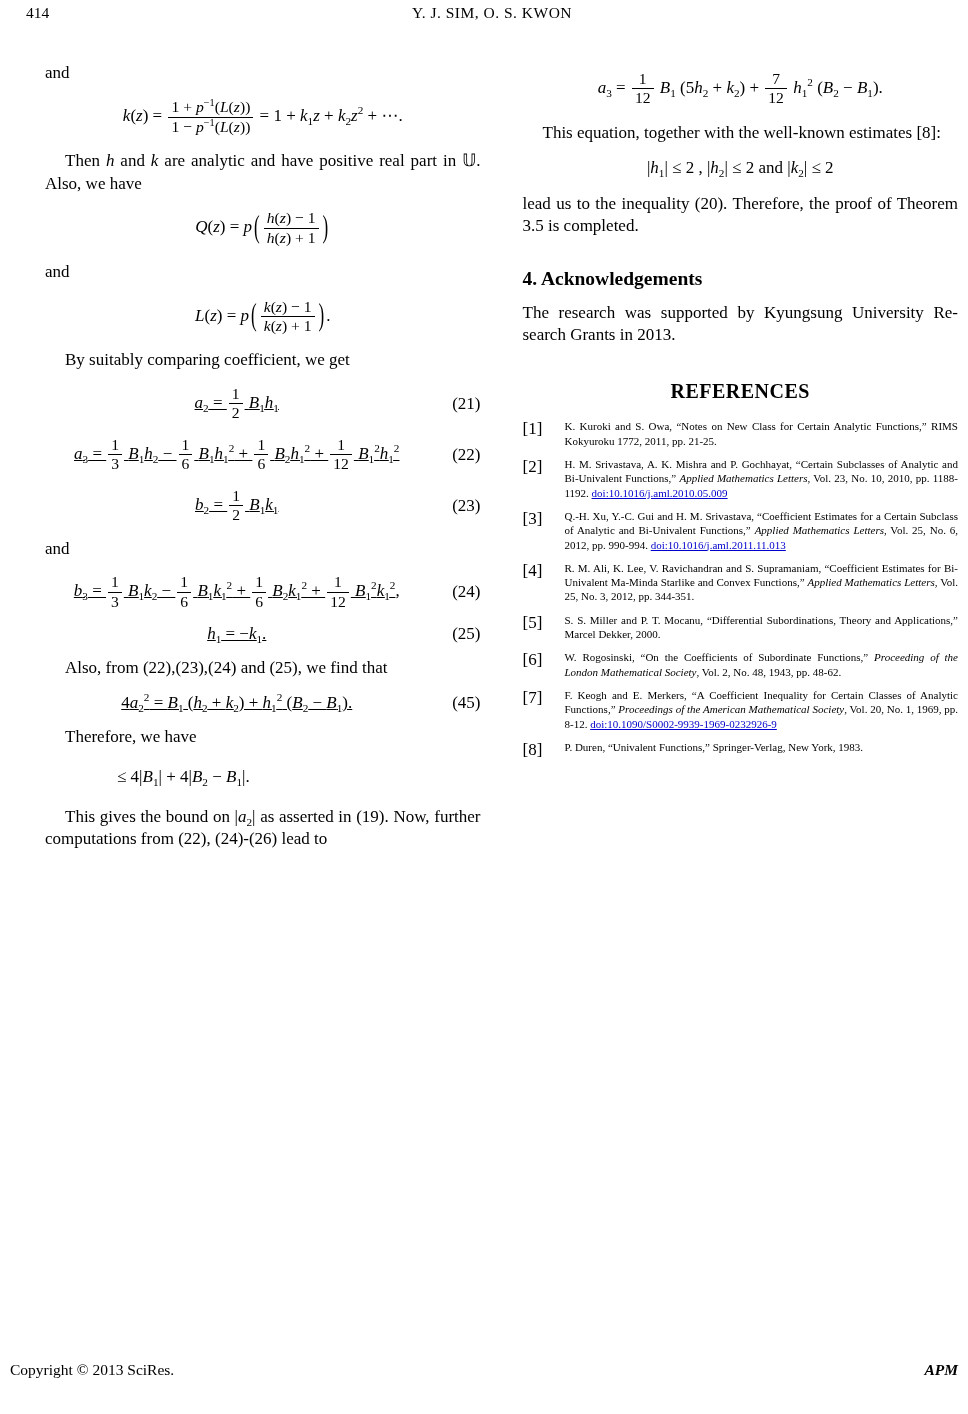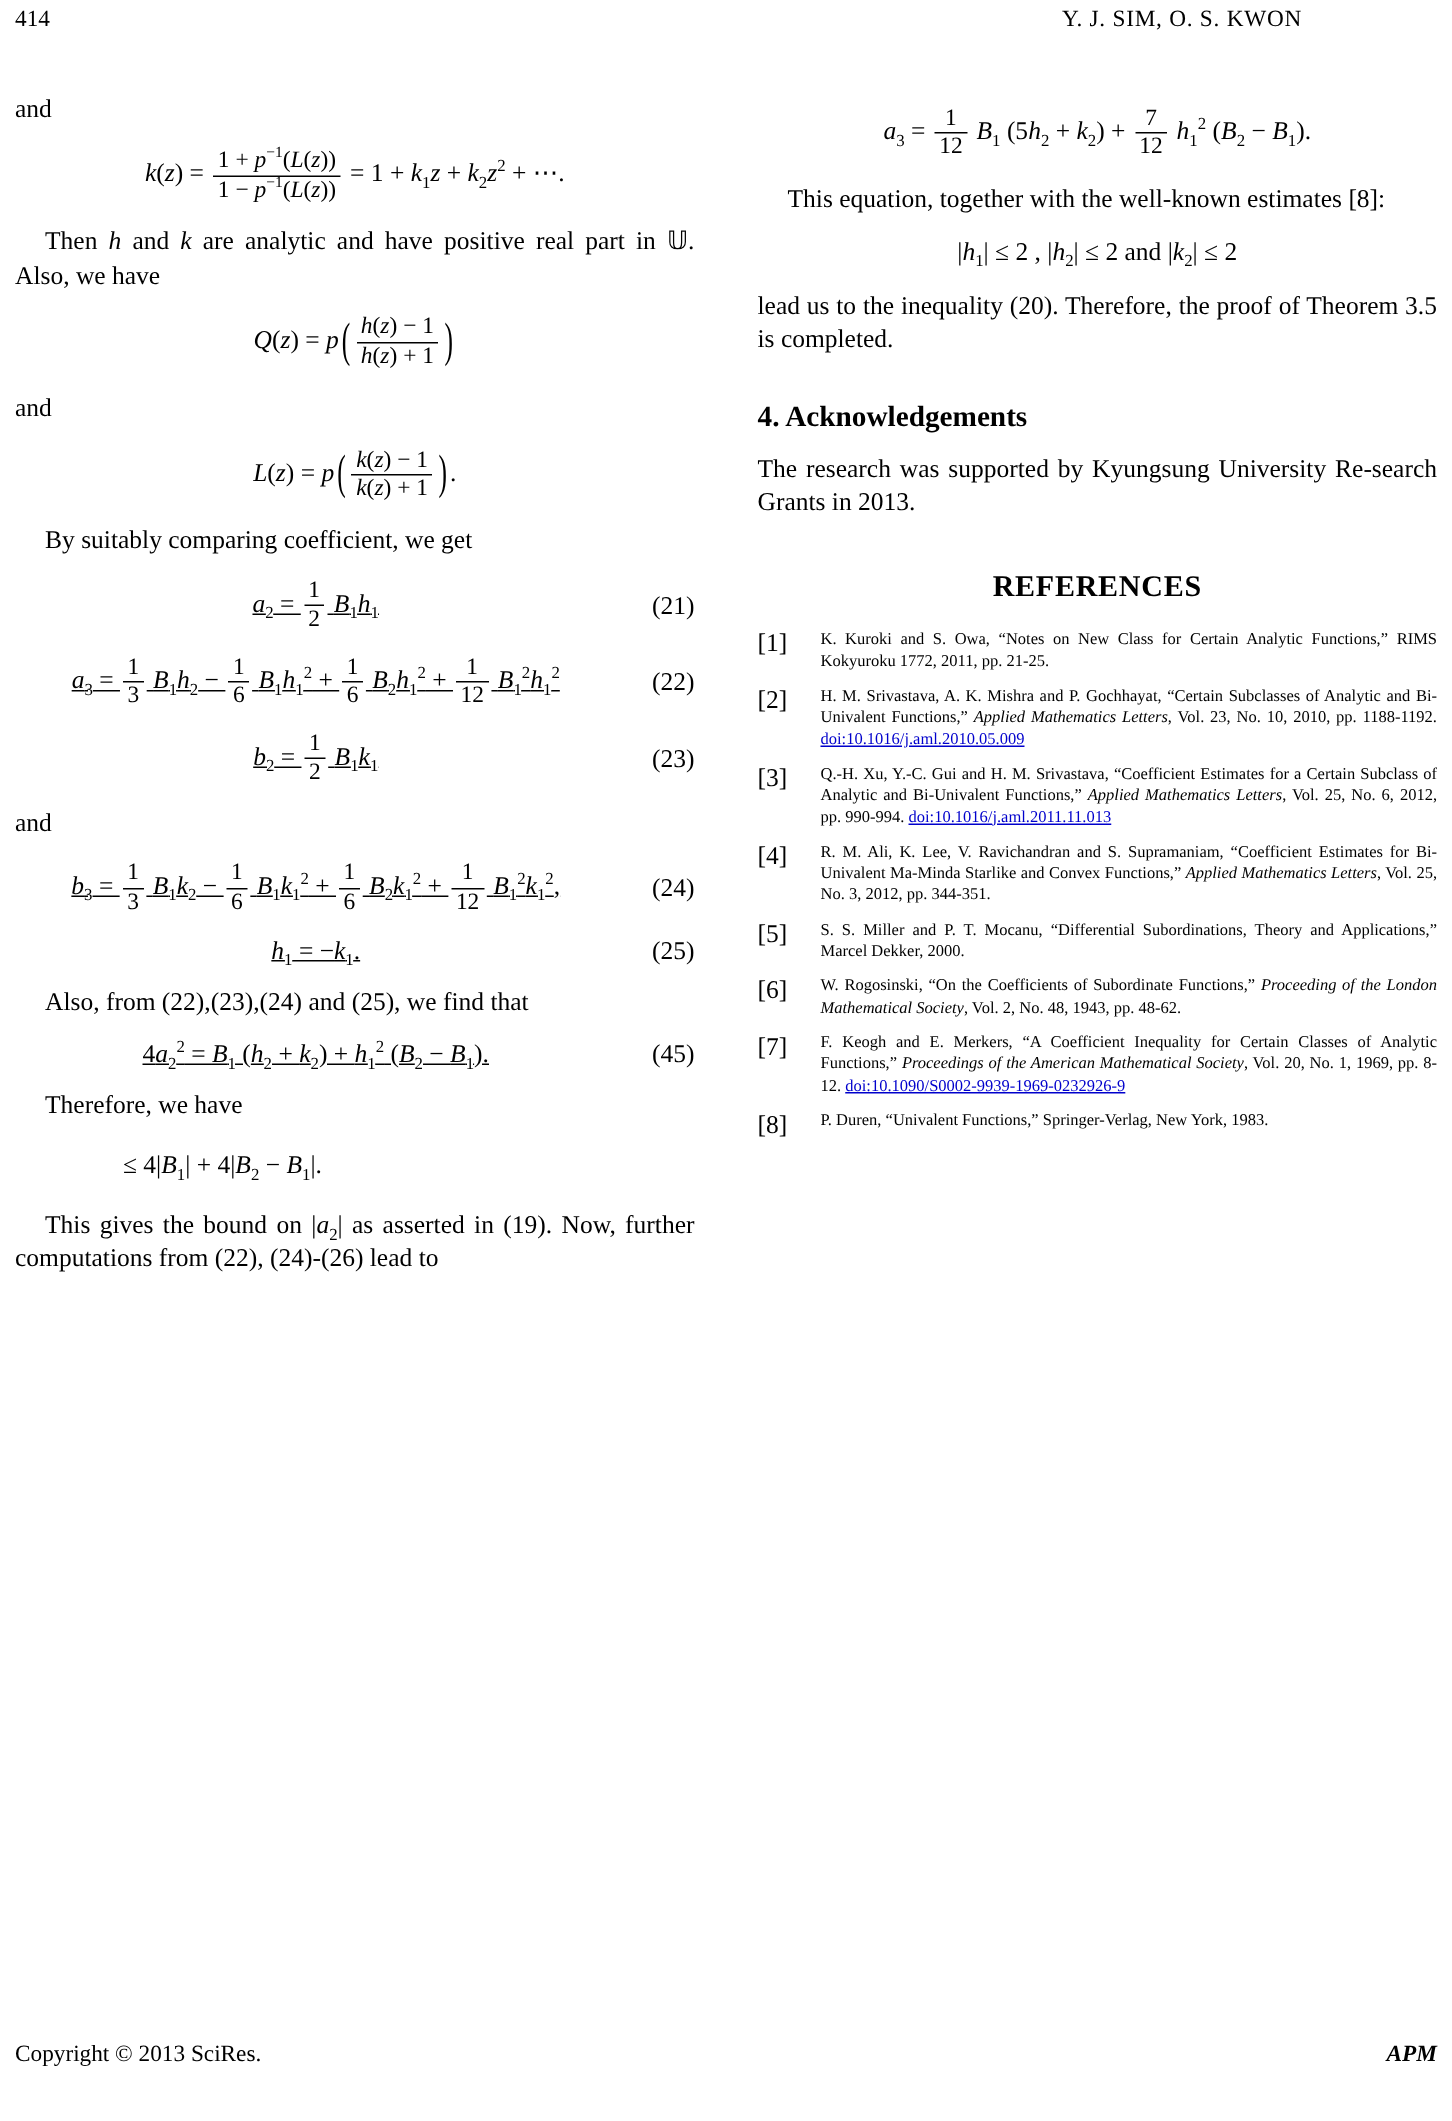--- a/index.html
+++ b/index.html
@@ -1,26 +1,26 @@
 <!DOCTYPE html>
 <html style="--doi: #0000cc;"><head>
 <meta charset="utf-8">
 <style>
   html,body{margin:0;padding:0;background:#fff;}
   body{
     width:968px;height:1414px;position:relative;
     font-family:"Liberation Serif", serif;
     font-size:17px;color:#000;
   }
-  .page{padding:4px 10px 0 10px;position:relative;height:1410px;box-sizing:border-box;}
+  .page{padding:4px 10px 0 26px;position:relative;height:1410px;box-sizing:border-box;}
   .header{display:flex;align-items:baseline;font-size:15.5px;}
   .header .pageno{width:90px;text-align:left;}
-  .header .runtitle{flex:1;text-align:right;letter-spacing:.5px;}
+  .header .runtitle{flex:1;text-align:center;letter-spacing:.5px;}
   .header .spacer{width:90px;}
-  .columns{display:flex;gap:42px;margin-top:30px;}
+  .columns{display:flex;gap:42px;margin-top:30px;margin-left:19px;}
   .col{width:462px;box-sizing:border-box;}
   p{margin:7px 0;text-align:justify;line-height:1.32;}
   p.indent{text-indent:20px;}
   p.noindent{text-indent:0;}
   .word-and{margin:10px 0 2px 0;text-align:left;}
   .math-block{text-align:center;margin:14px 0;line-height:1.2;}
   .eqrow{display:flex;align-items:center;margin:13px 0;}
   .eqrow .eq{flex:1;text-align:center;line-height:1.2;text-decoration:underline;}
   .eqrow .eqno{width:52px;text-align:right;}
   .frac{display:inline-block;vertical-align:middle;text-align:center;font-size:92%;margin:0 2px;}

